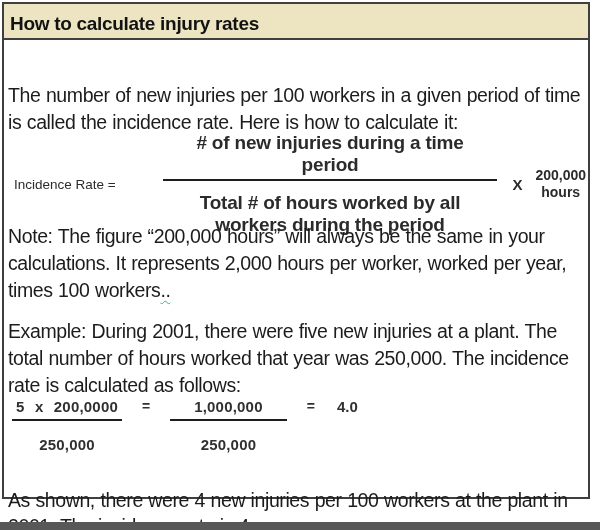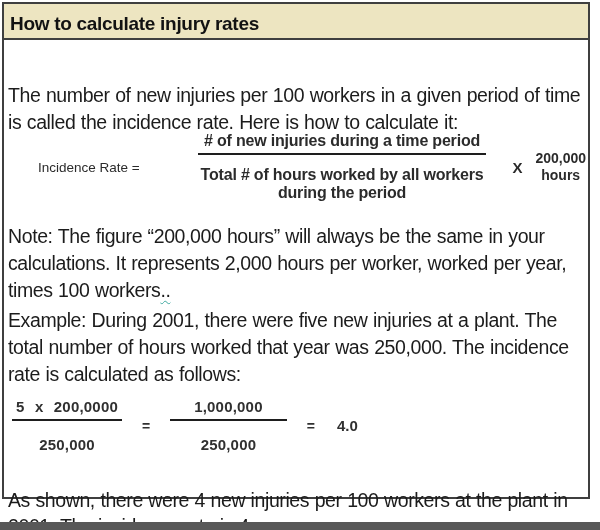--- a/index.html
+++ b/index.html
@@ -18,46 +18,46 @@
   .body-box{
     position:absolute;left:2px;top:38px;width:588px;height:461px;
     border:2px solid #3f3f3f;box-sizing:border-box;background:#ffffff;
   }
   .para{
     position:absolute;left:4px;width:582px;
     font-size:19.5px;line-height:27px;letter-spacing:-0.4px;word-spacing:0.5px;
   }
   .intro{top:22px;}
   .note{top:163px;}
-  .example{top:247px;}
+  .example{top:258px;}
   .conclusion{top:427px;line-height:26px;}
   .squiggle{
     text-decoration-line:underline;
     text-decoration-style:wavy;
     text-decoration-color:#3fa9a0;
     text-decoration-thickness:1px;
     text-underline-offset:3px;
   }
   
   .formula-row{
     position:absolute;left:10px;top:92px;width:572px;
     display:flex;align-items:center;color:#2b2b2b;
   }
-  .formula-label{font-size:13.5px;font-weight:500;margin-right:10px;white-space:nowrap;margin-left:24px;}
+  .formula-label{font-size:13.5px;font-weight:500;margin-right:10px;white-space:nowrap;}
   .fraction{display:inline-flex;flex-direction:column;align-items:center;text-align:center;}
-  .formula-row .fraction{font-size:16px;font-weight:bold;letter-spacing:-0.2px;margin-left:37px;}
+  .formula-row .fraction{font-size:19px;font-weight:bold;letter-spacing:-0.2px;margin-left:37px;}
   .fraction .num{border-bottom:2px solid #1e1e1e;padding:0 6px 3px 6px;}
   .fraction .den{padding-top:11px;}
   .times{font-size:15px;font-weight:bold;margin:0 13px 0 15px;}
   .constant{display:inline-flex;flex-direction:column;align-items:center;
     font-size:14px;font-weight:bold;line-height:17px;}
   
   .calc-row{
     position:absolute;left:8px;top:358px;width:572px;
-    display:flex;align-items:center;color:#303030;
+    display:flex;align-items:flex-start;color:#303030;
   }
   .calc-row .fraction{font-size:15px;font-weight:bold;letter-spacing:0.2px;}
   .calc-row .frac1 .num{word-spacing:6px;padding:0 4px 4px 4px;}
   .calc-row .frac2 .num{padding:0 24px 4px 24px;}
   .calc-row .den{padding-top:15px;}
   .calc-eq{font-size:14px;font-weight:bold;margin:0 20px;}
   .calc-result{font-size:15px;font-weight:bold;margin-left:2px;}
   .bottom-bar{
     position:absolute;left:0;top:522px;width:600px;height:8px;background:#585858;
   }

